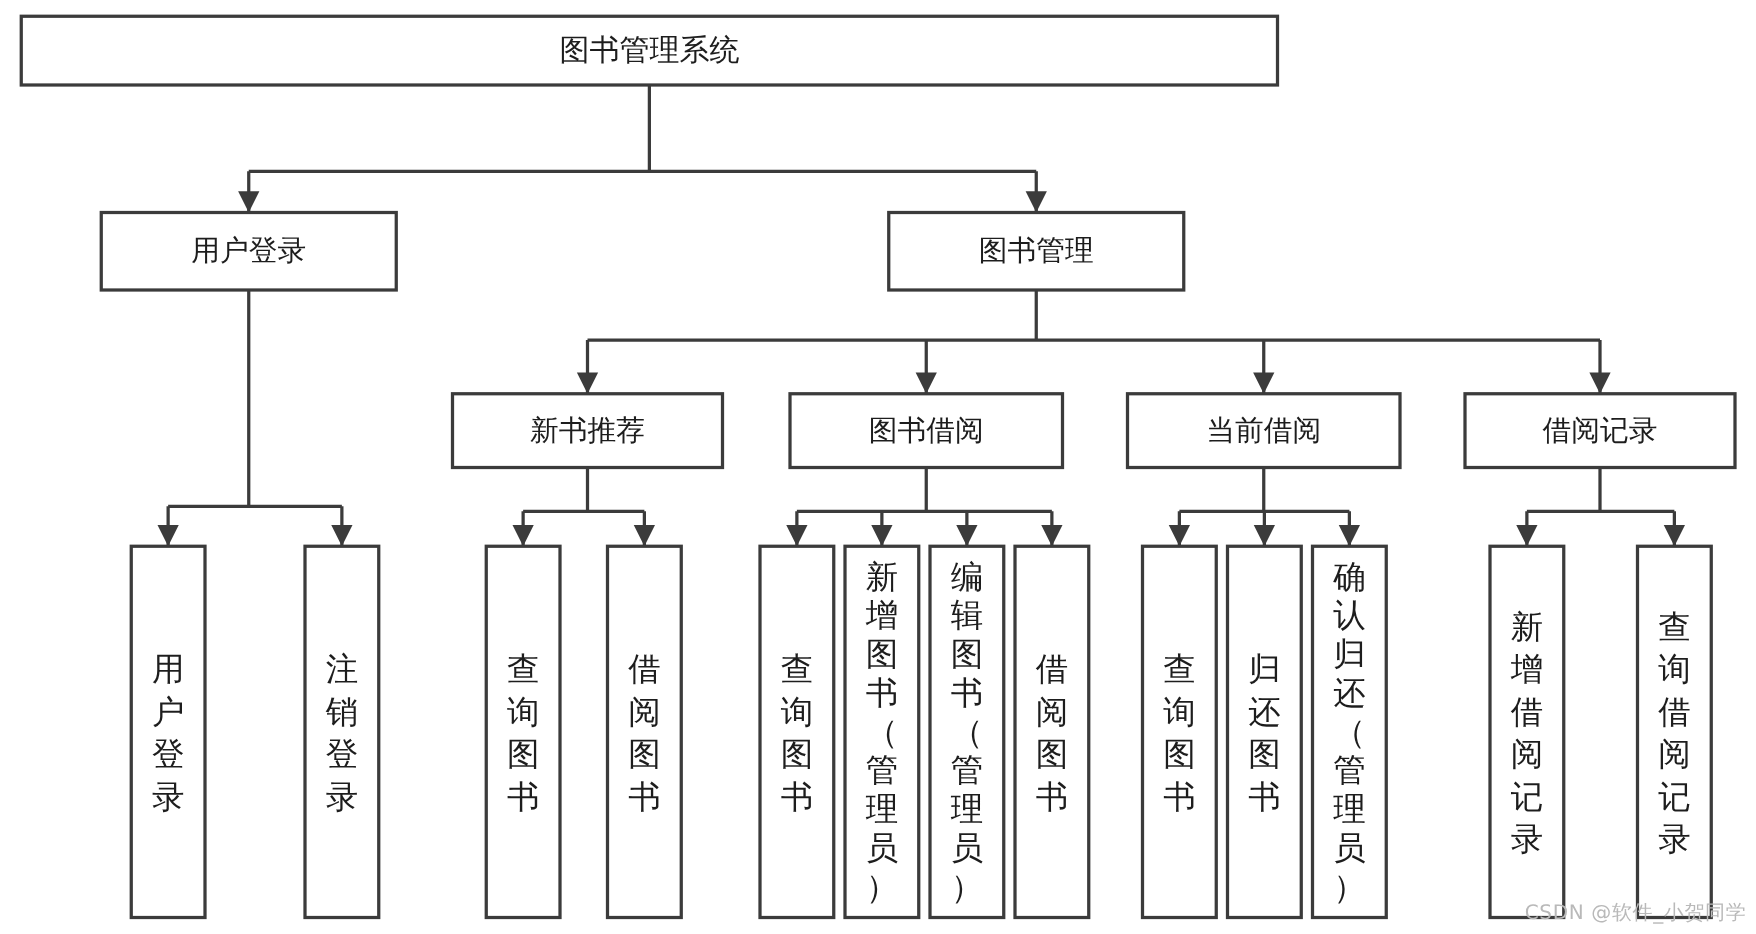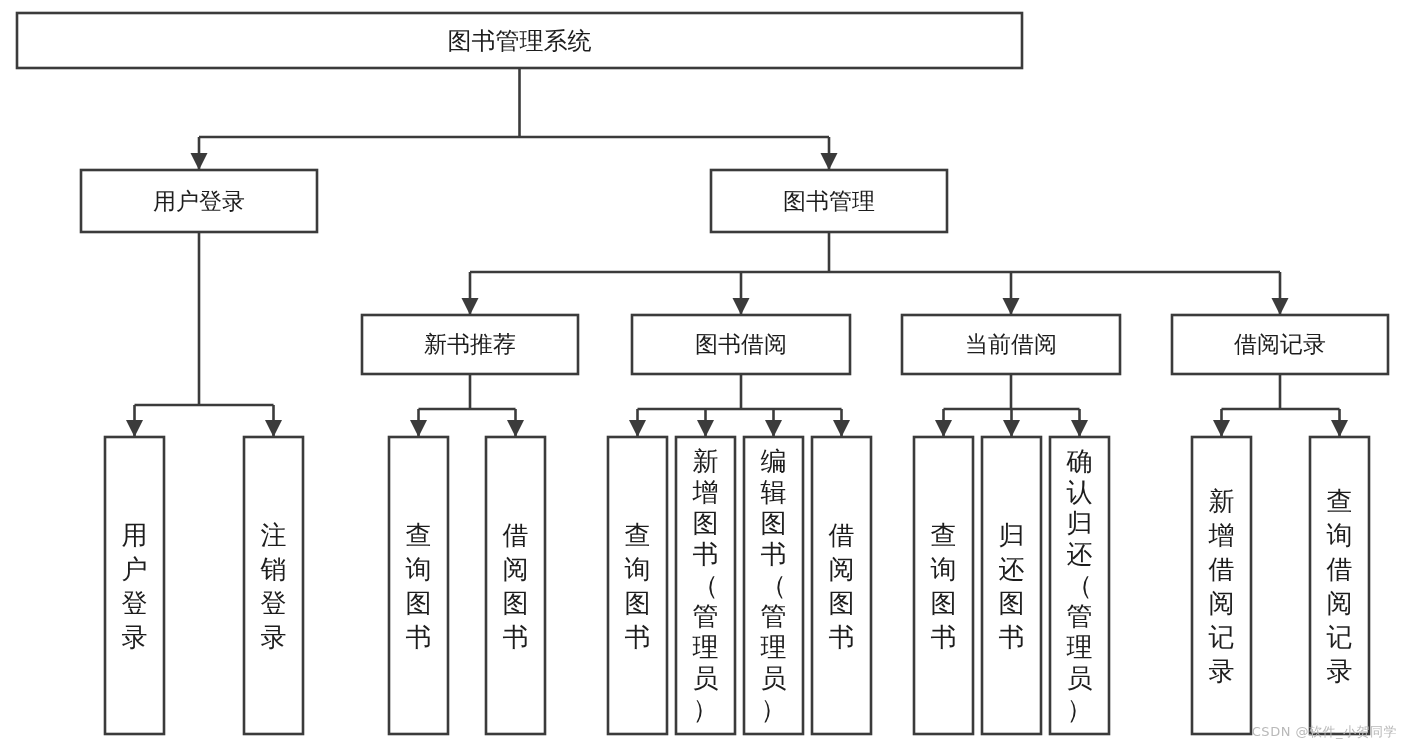--- a/index.html
+++ b/index.html
@@ -52,21 +52,21 @@
     stroke-linecap: butt;
   }
   .arrow-head {
     fill: #3b3b3b;
   }
   .watermark {
     position: absolute;
     right: 8px;
     bottom: 6px;
     font-family: "DejaVu Sans", "Liberation Sans", sans-serif;
-    font-size: 13px;
+    font-size: 16px;
     color: #b9b9b9;
     white-space: nowrap;
     letter-spacing: 0.5px;
     pointer-events: none;
     margin-top: 28px;
   }
 </style>
 </head>
 <body>
 

